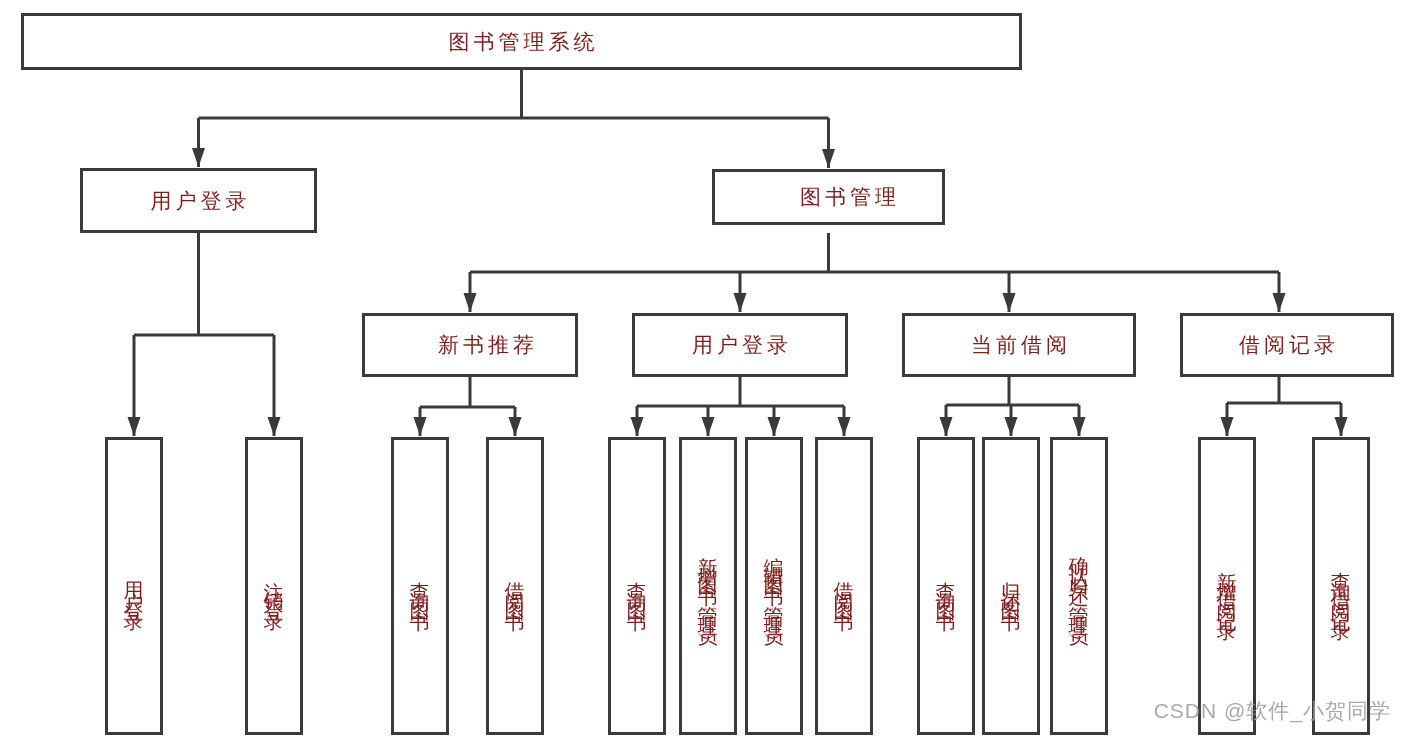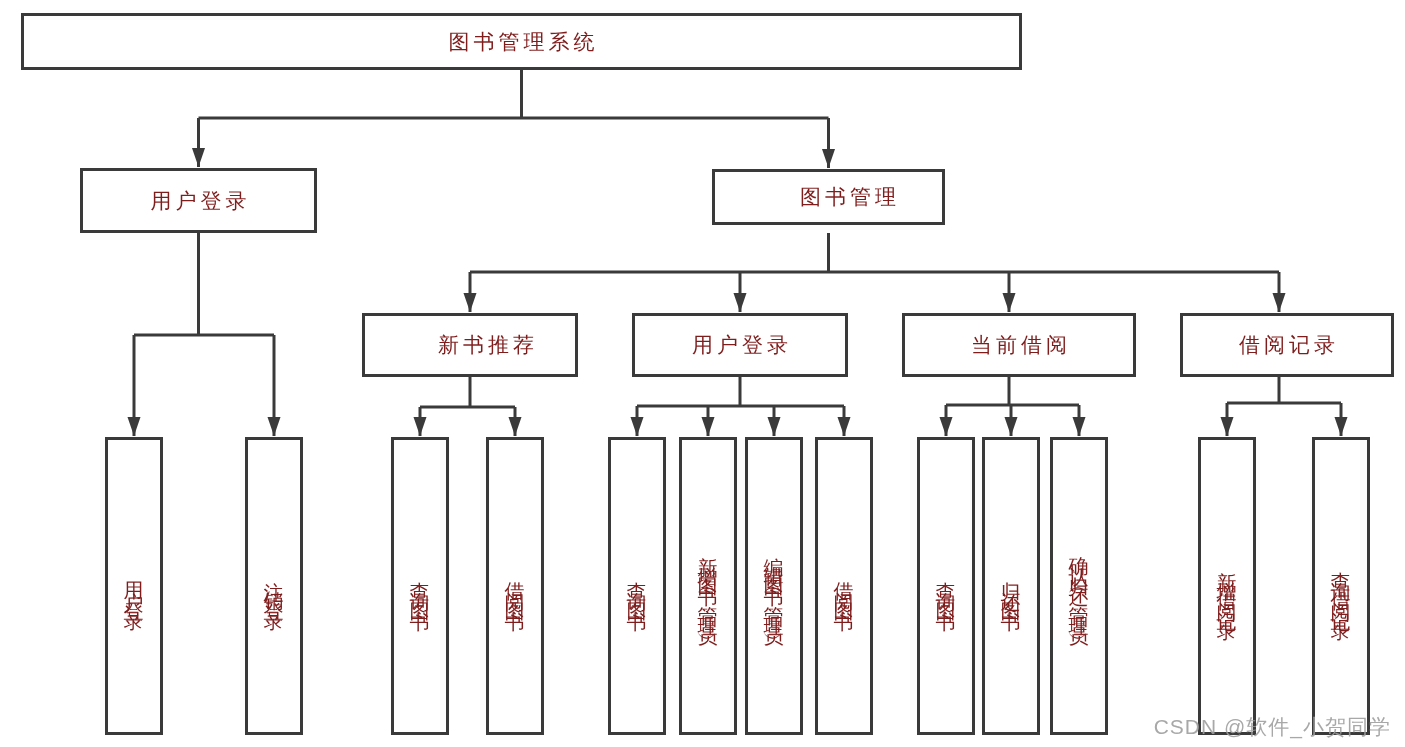--- a/index.html
+++ b/index.html
@@ -63,21 +63,21 @@
   .lf7  { left: 745px; }
   .lf8  { left: 815px; }
   .lf9  { left: 917px; }
   .lf10 { left: 982px; }
   .lf11 { left: 1050px; }
   .lf12 { left: 1198px; }
   .lf13 { left: 1312px; }
   .watermark {
     position: absolute;
     right: 14px;
-    bottom: 6px;
+    bottom: 22px;
     font-size: 21px;
     color: rgba(158, 158, 158, 0.9);
     letter-spacing: 1px;
     white-space: nowrap;
     z-index: 5;
   }
   .edges { stroke: #3a3a3a; stroke-width: 3; fill: none; }
 </style>
 </head>
 <body>

